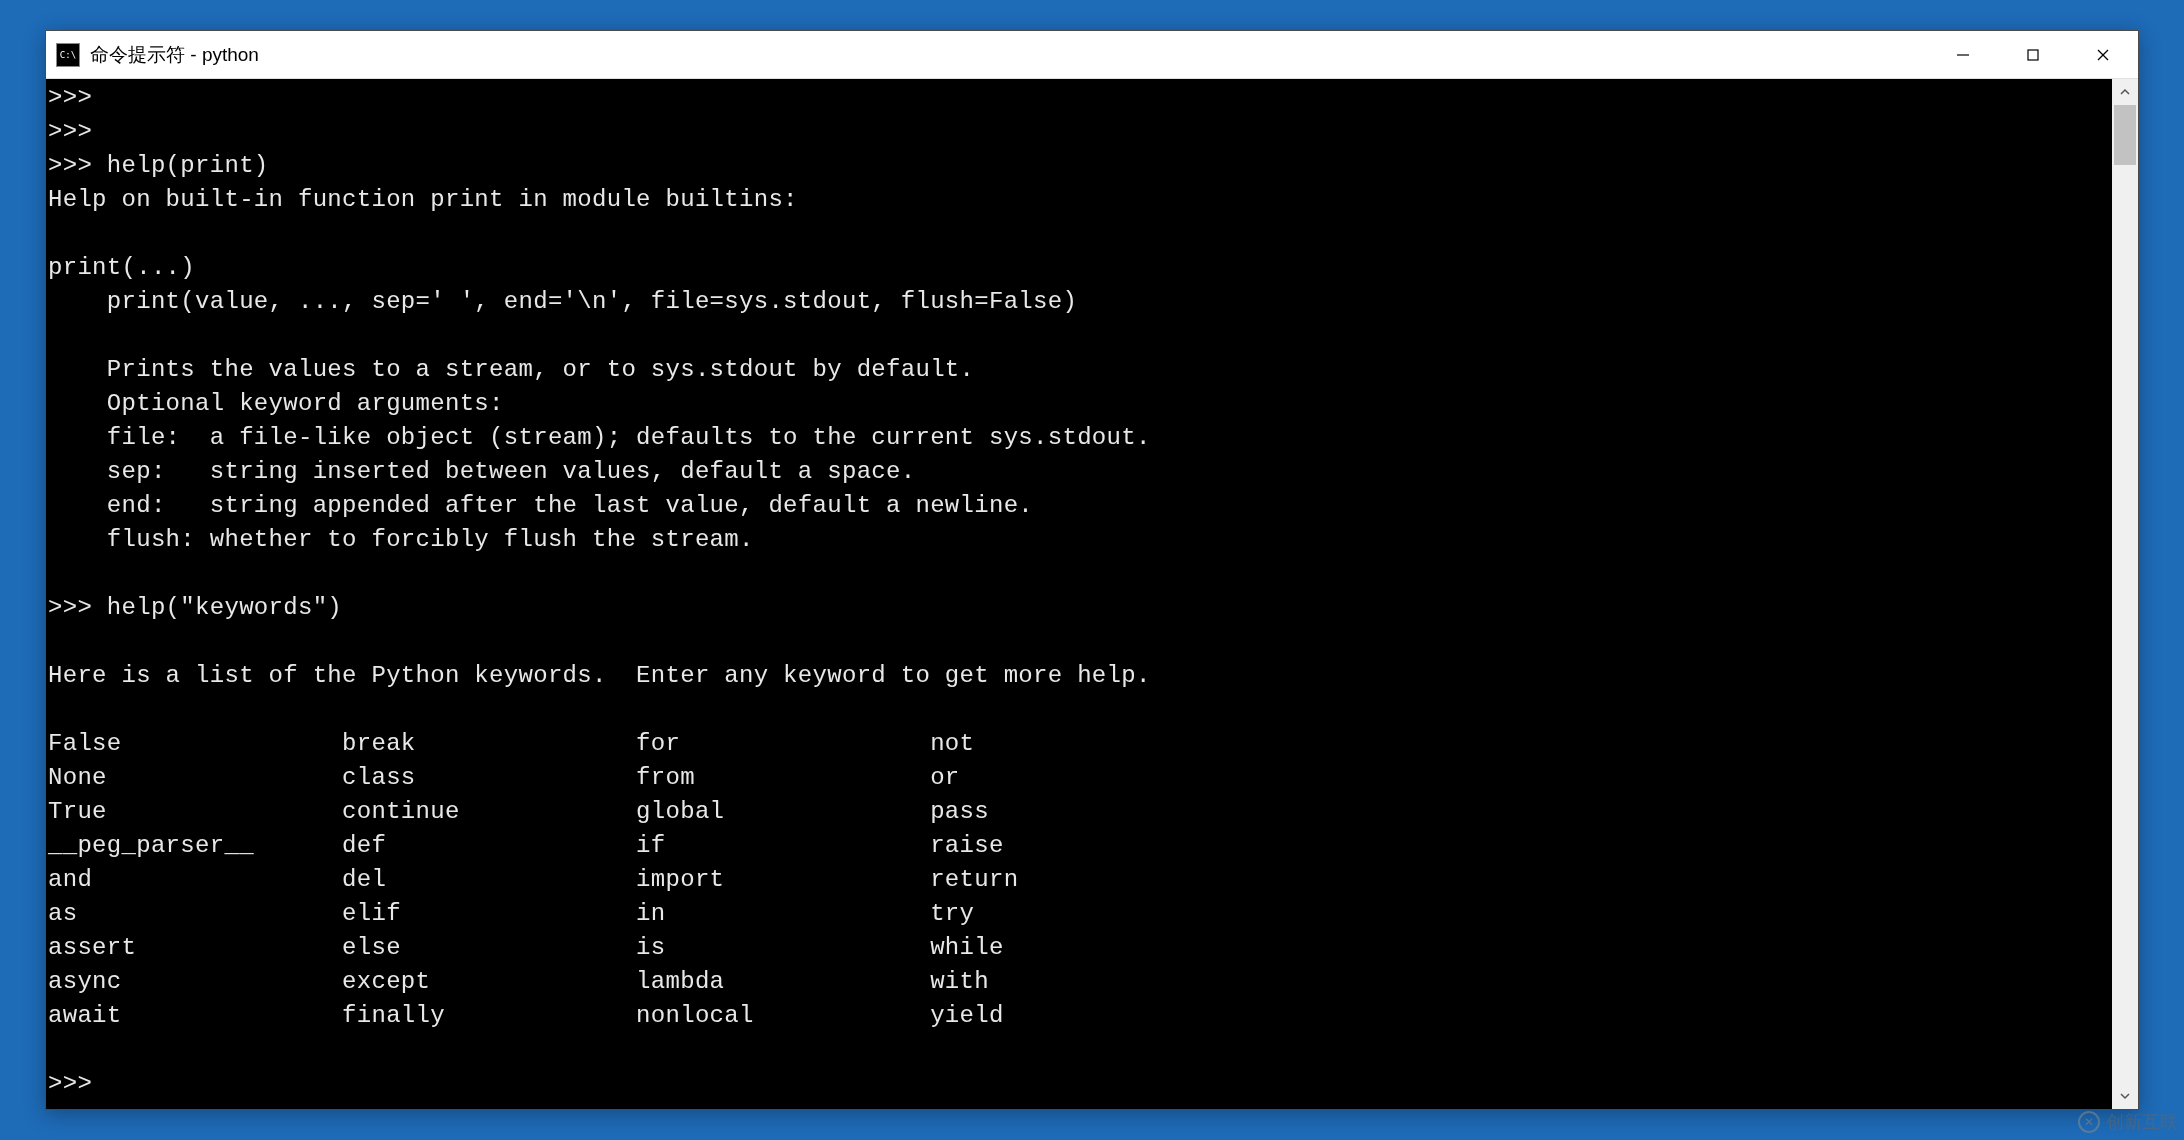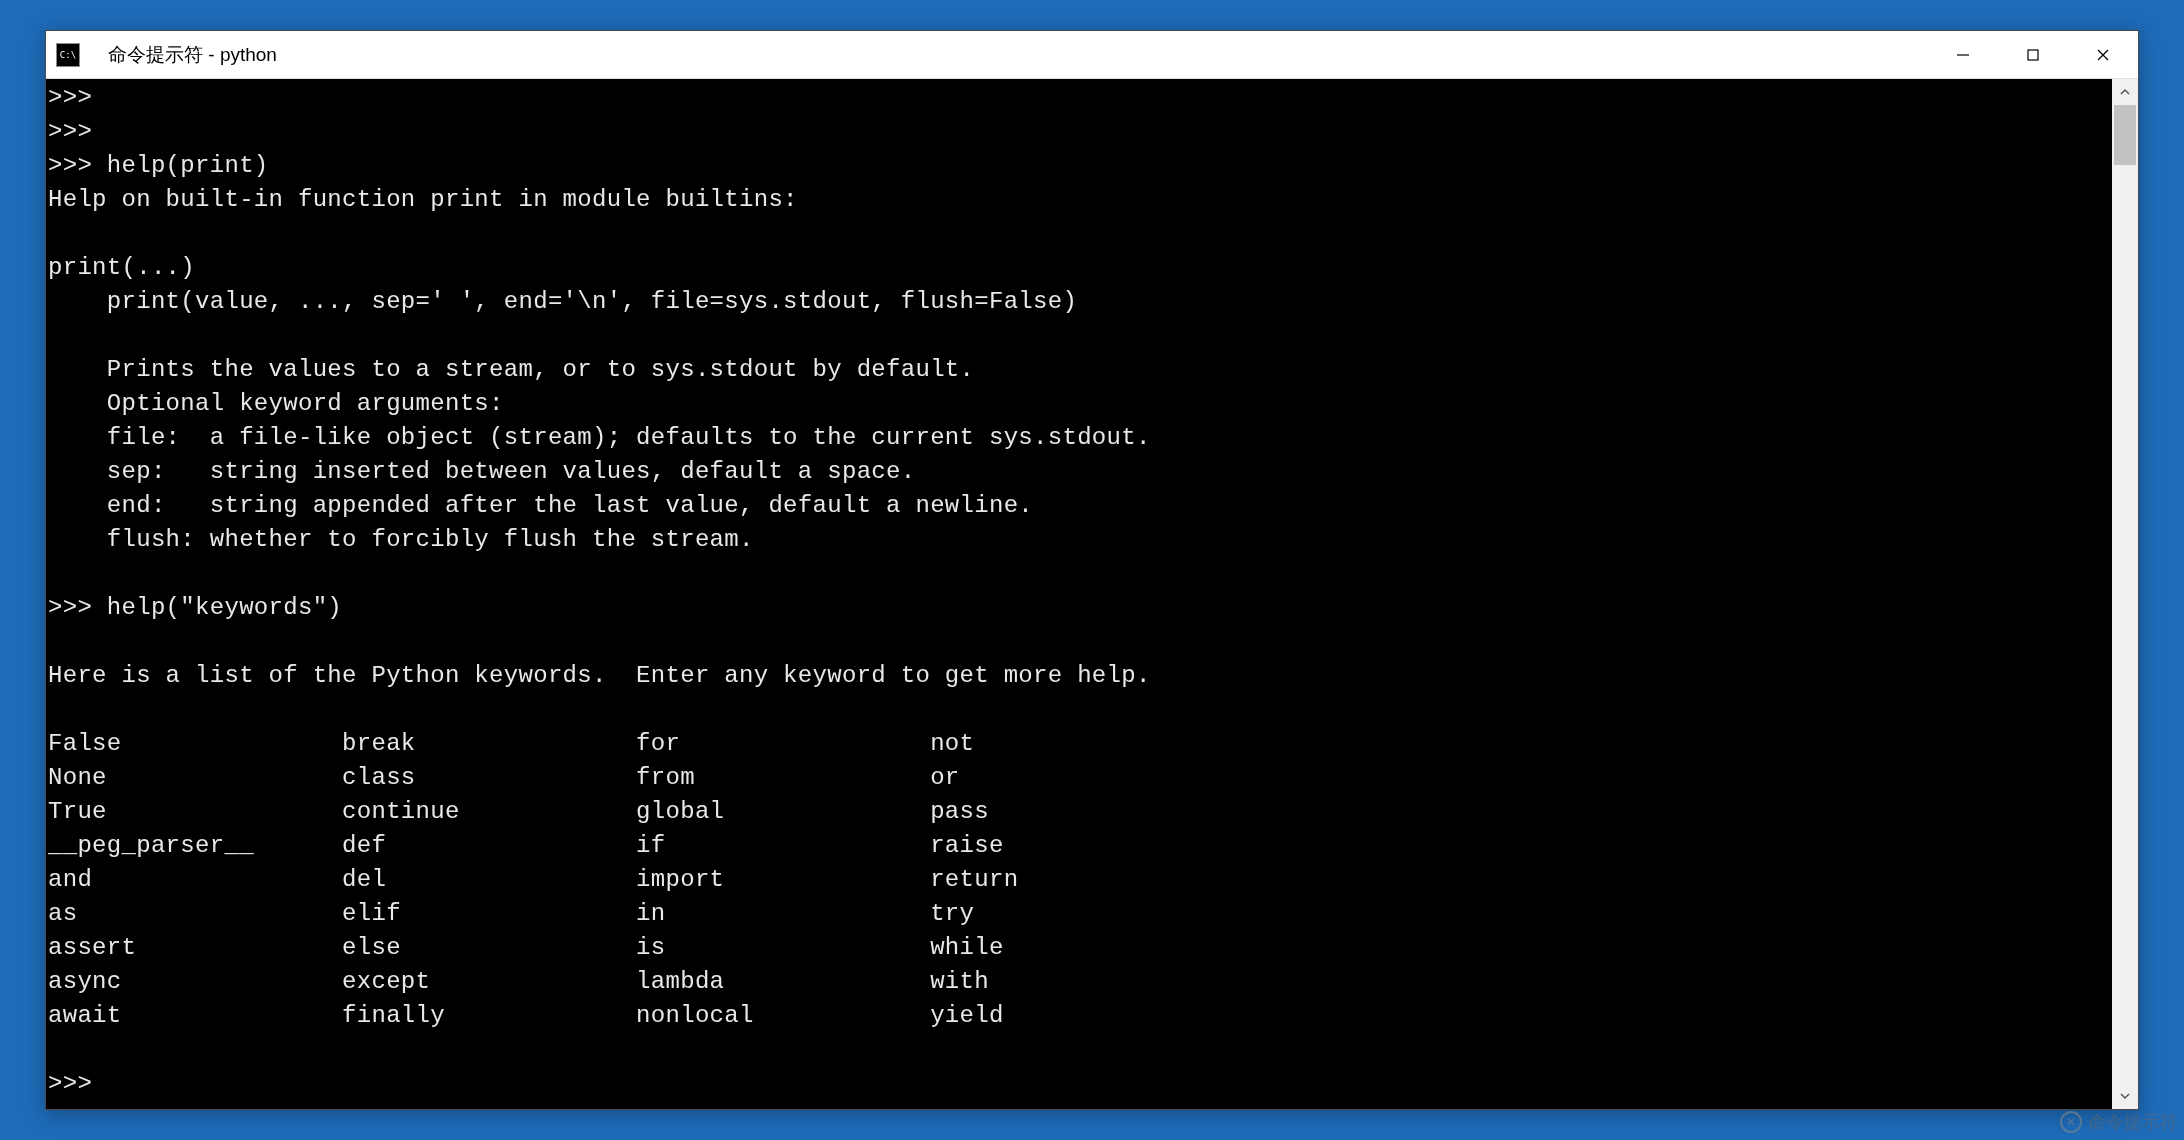--- a/index.html
+++ b/index.html
@@ -39,21 +39,20 @@
       justify-content: center;
       font-size: 9px;
       color: #fff;
       font-family: monospace;
       border: 1px solid #888;
     }
     .titlebar-title {
       font-size: 19px;
       color: #000;
       flex: 1;
-      margin-left: 18px;
     }
     .win-controls {
       display: flex;
       height: 100%;
     }
     .win-btn {
       width: 70px;
       height: 100%;
       display: flex;
       align-items: center;
@@ -203,14 +202,14 @@
         <svg viewBox="0 0 10 10">
             <path d="M1 3 L5 7 L9 3" fill="none" stroke="#555" stroke-width="1.5"></path>
           </svg>
       </div>
     </div>
   </div>
 </div>
 
 <div class="watermark">
   <div class="watermark-icon">✕</div>
-  <span>命令提示符</span>
+  <span>创新互联</span>
 </div>
 
 </body></html>

